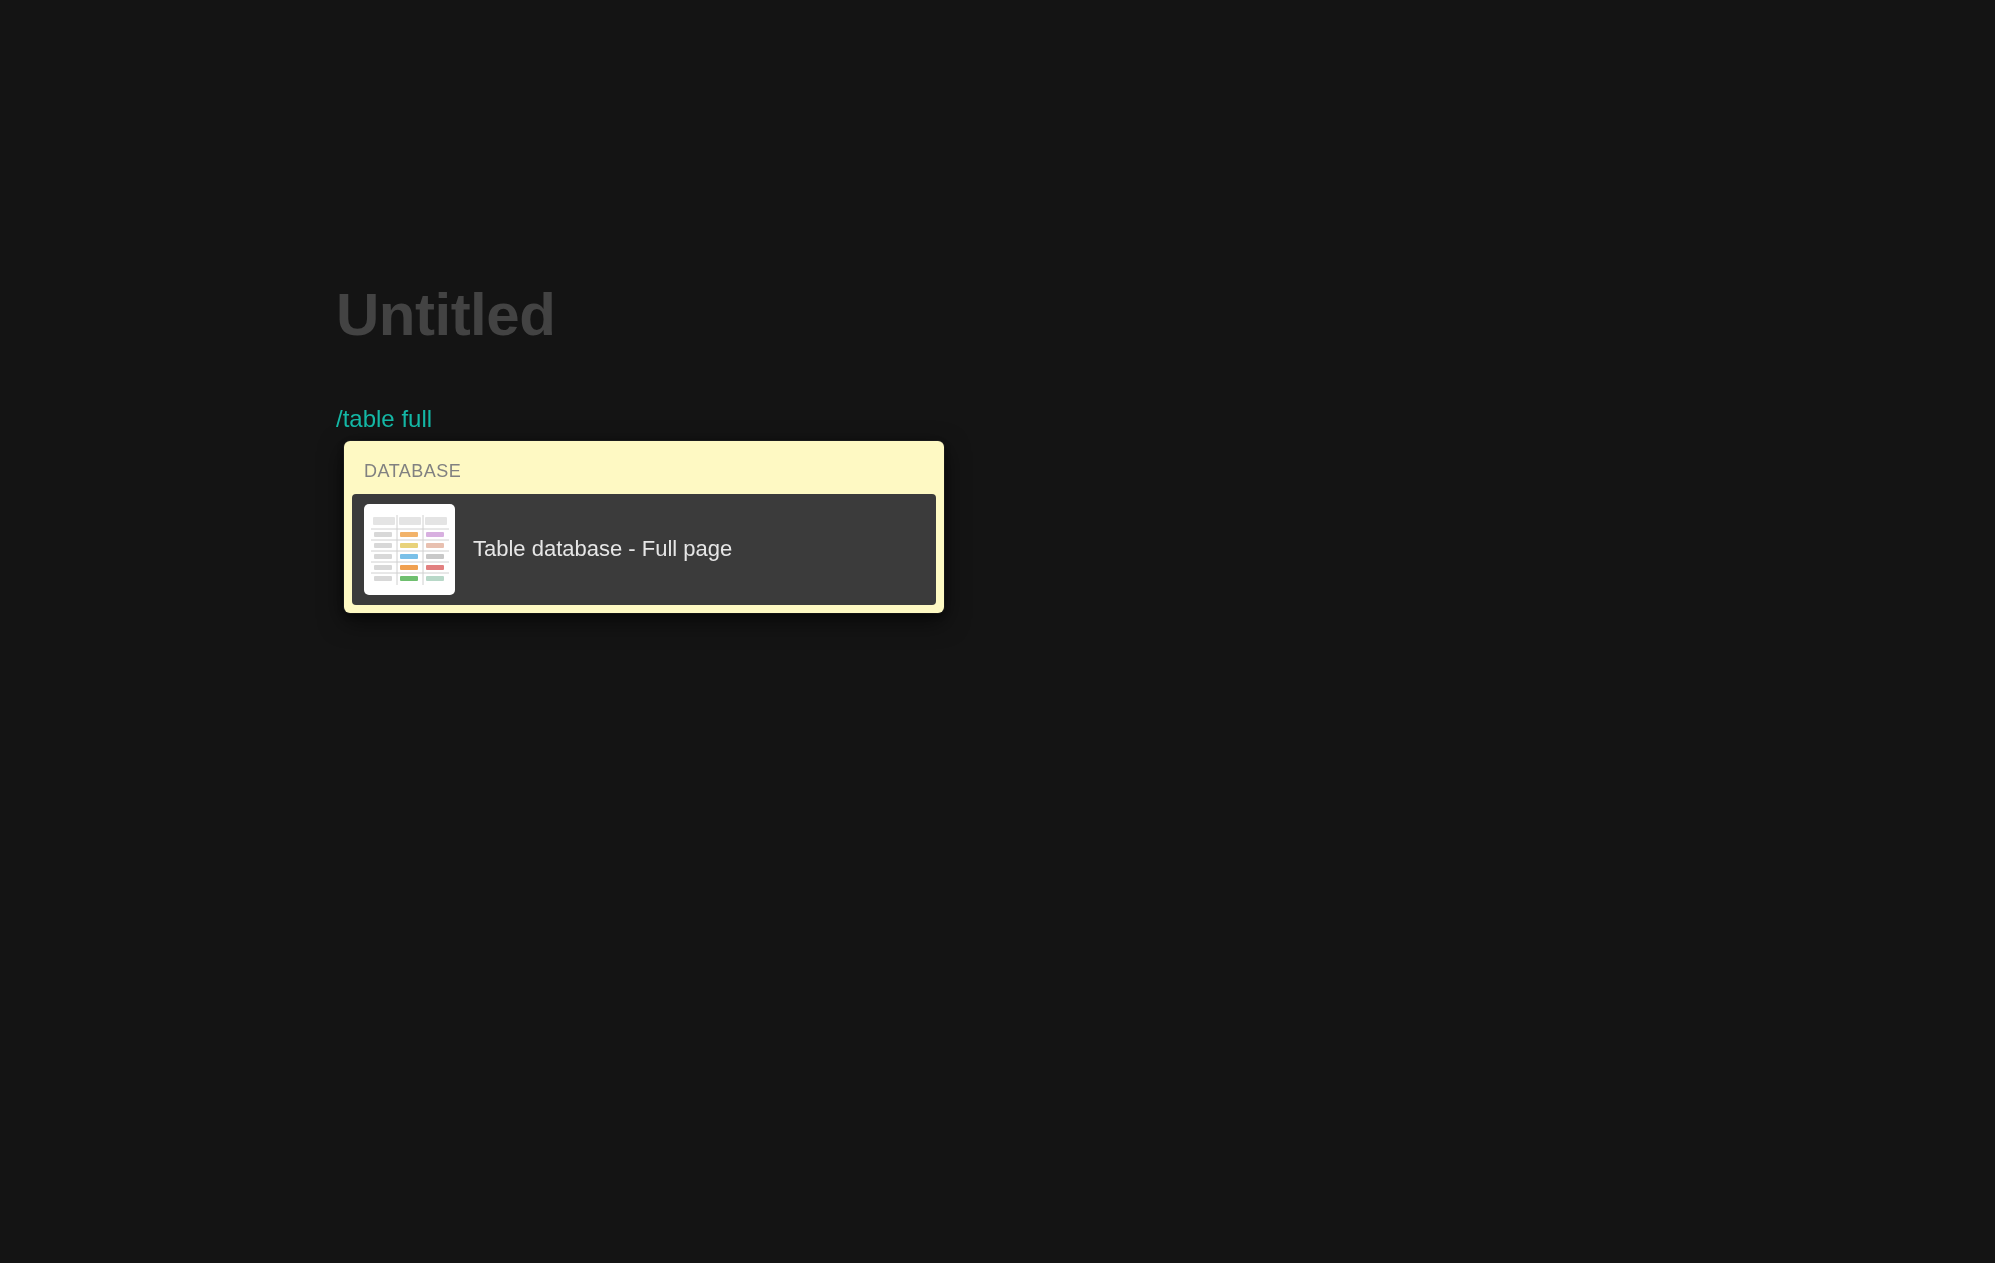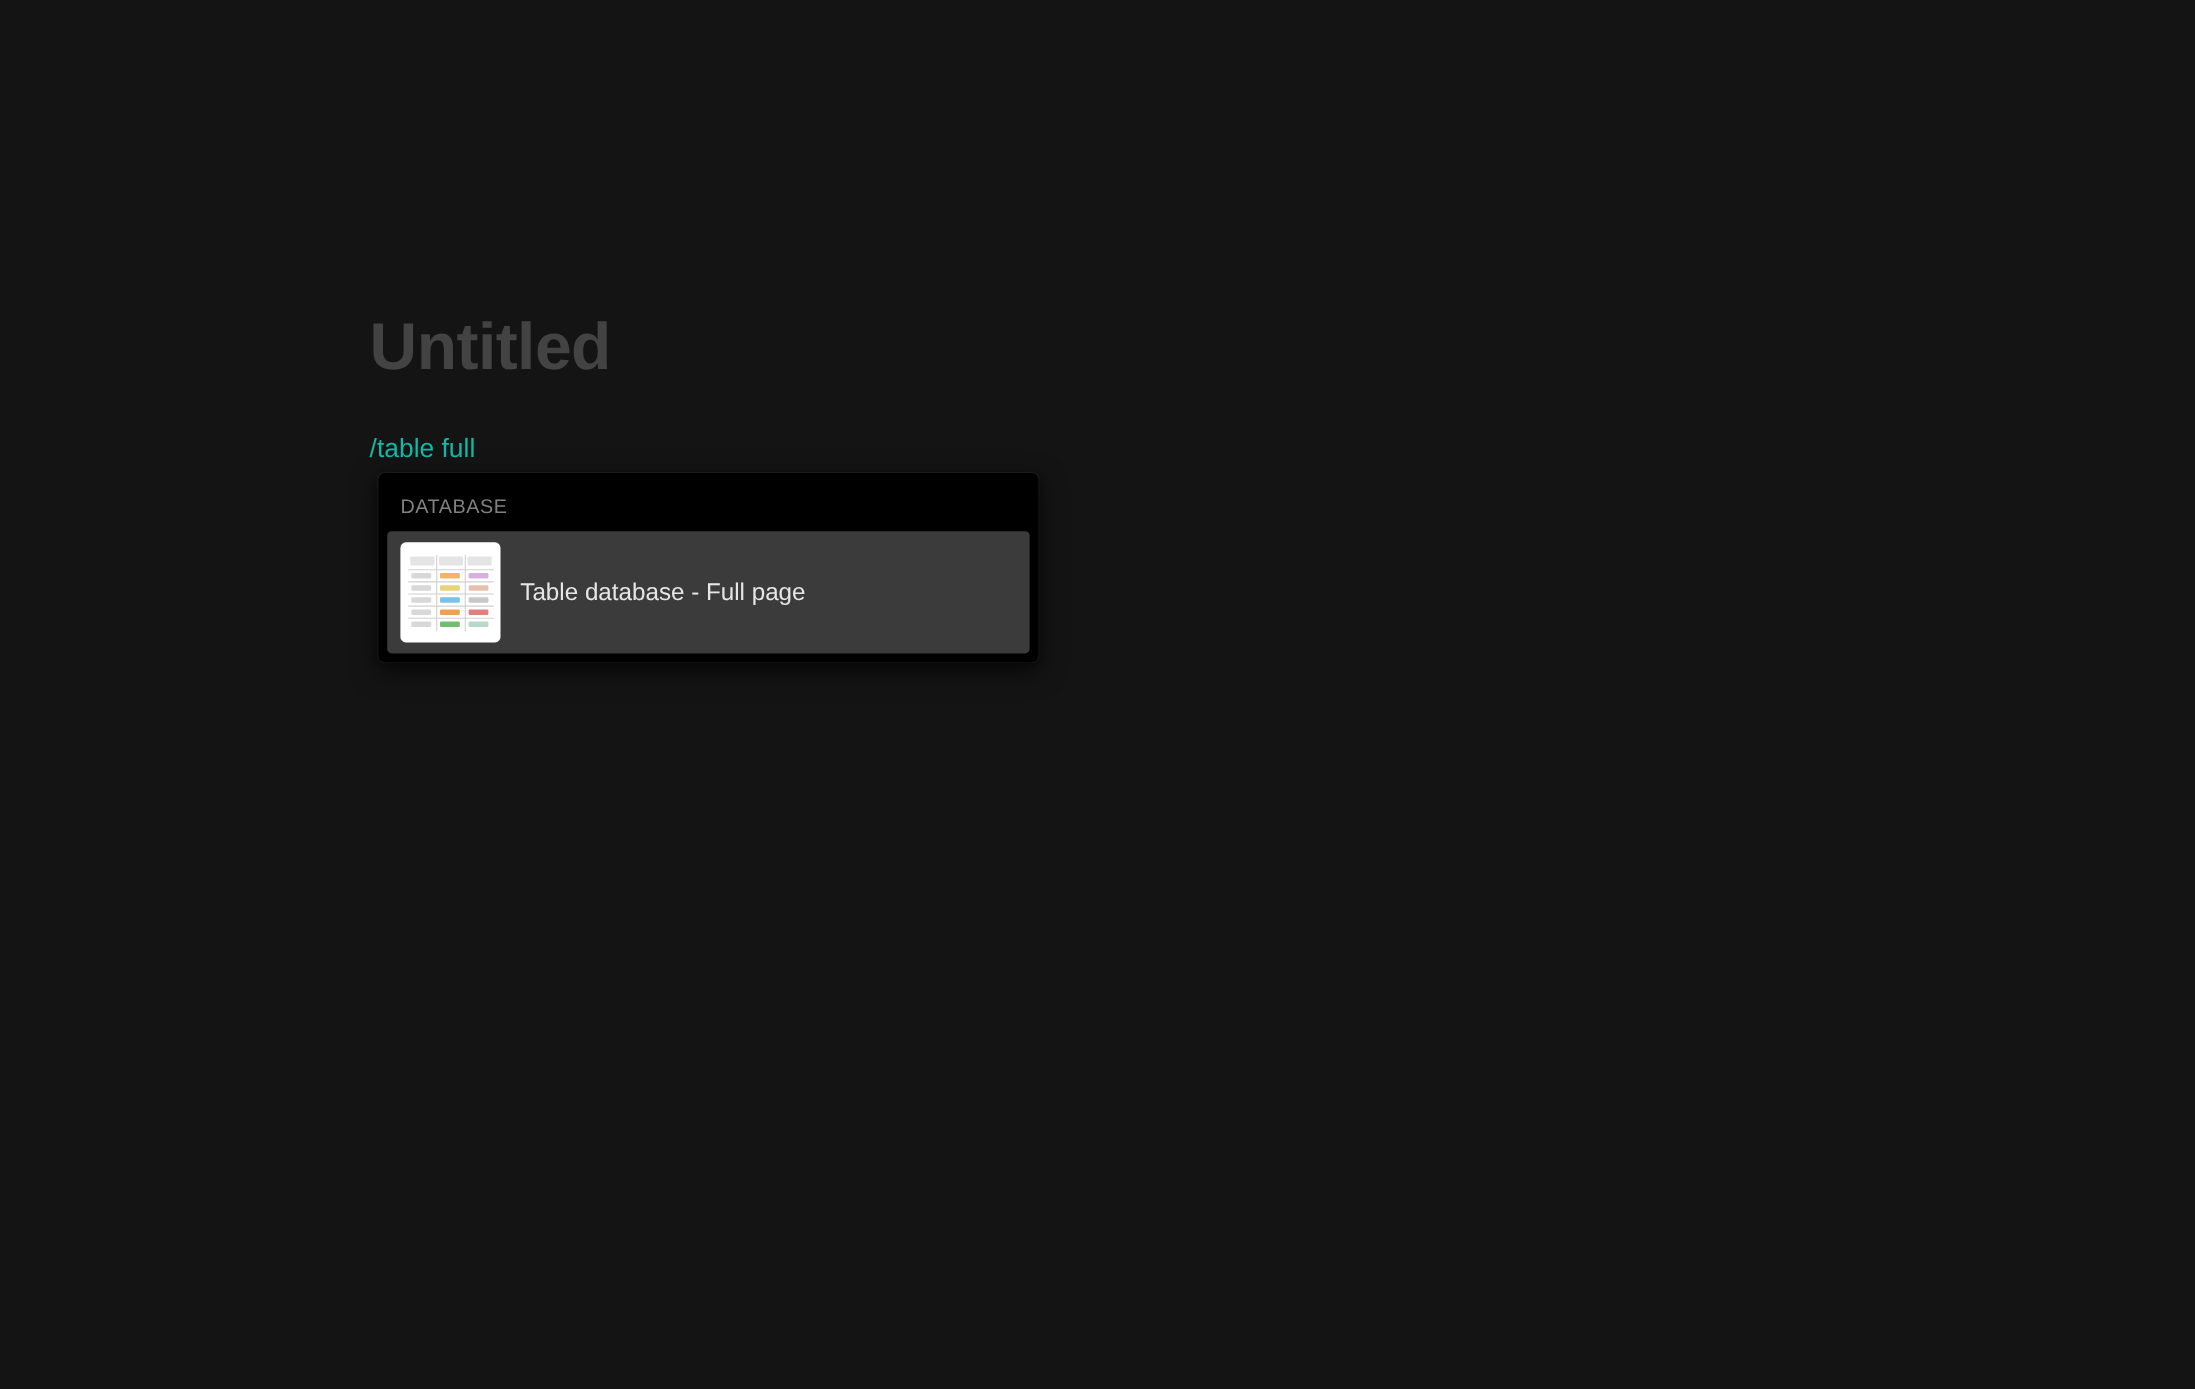--- a/index.html
+++ b/index.html
@@ -22,36 +22,36 @@
       padding-left: 336px;
       width: 100%;
       height: 100%;
     }
 
     .page-title {
       font-size: 60px;
       font-weight: 700;
       color: #434343;
       letter-spacing: -0.5px;
-      margin-bottom: 41px;
+      margin-bottom: 52px;
     }
 
     .command-input {
       font-size: 24px;
       font-weight: 400;
       color: #14b8a6;
       margin-bottom: 4px;
       line-height: 1.5;
     }
 
     .popup-menu {
       position: relative;
       margin-left: 8px;
       width: 600px;
-      background-color: #000000;
+      background-color: #fef9c3;
       border-radius: 6px;
       box-shadow: 0 0 0 1px rgba(255,255,255,0.05), 0 8px 24px rgba(0,0,0,0.6), 0 2px 6px rgba(0,0,0,0.4);
       padding: 8px;
     }
 
     .section-heading {
       font-size: 18px;
       font-weight: 500;
       color: #818181;
       letter-spacing: 0.5px;

